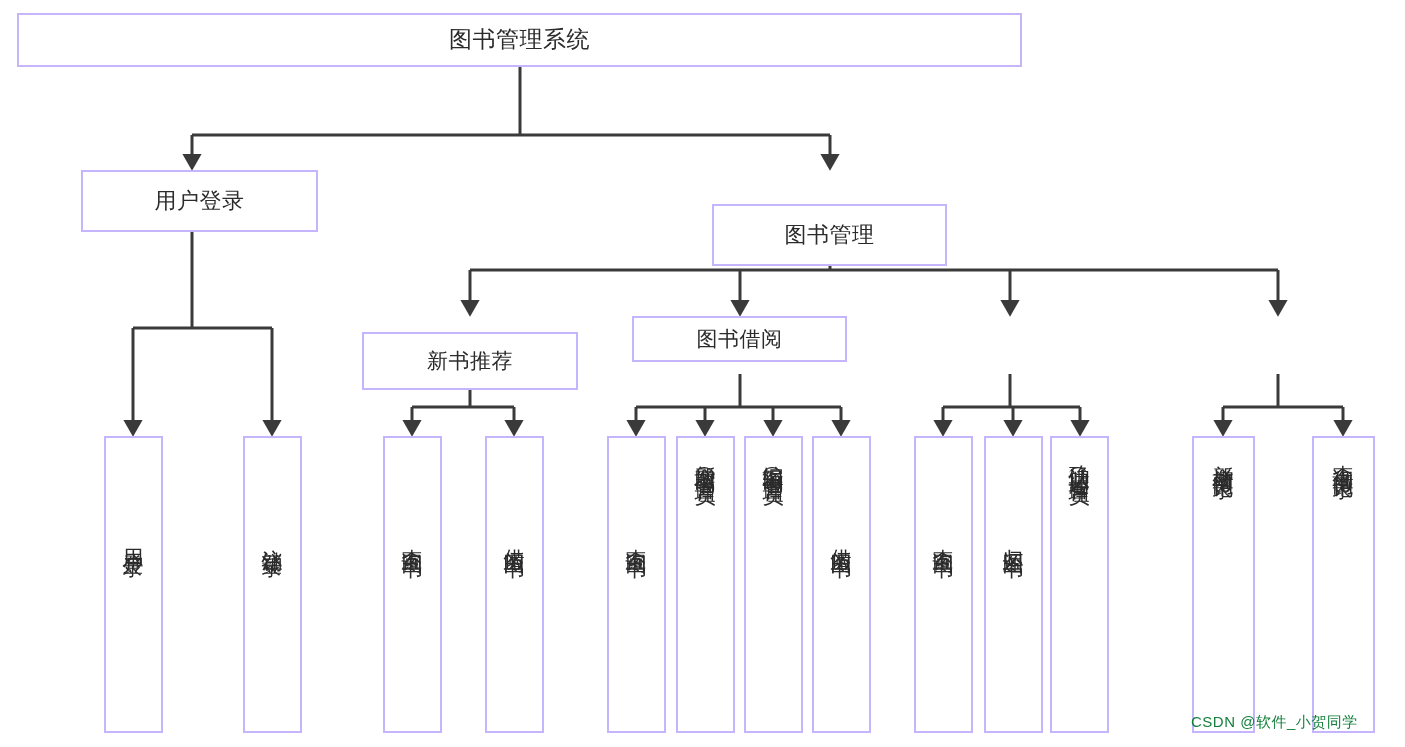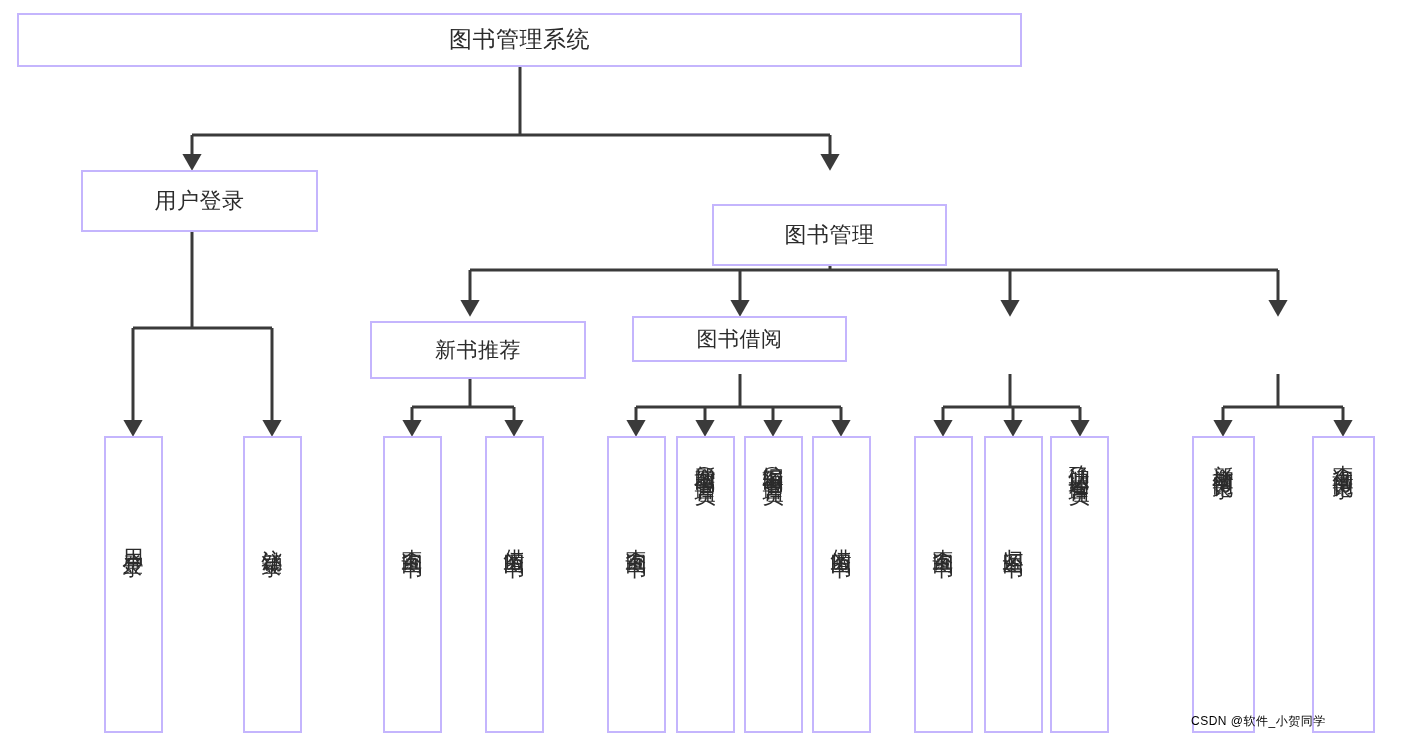--- a/index.html
+++ b/index.html
@@ -66,22 +66,22 @@
     line-height: 1.0;
   }
   .node-leaf.leaf-mid .node-label {
     padding-top: 88px;
   }
   .node-leaf.leaf-tall .node-label {
     padding-top: 4px;
   }
   .watermark {
     position: absolute;
-    font-size: 12px;
-    color: #000000;
+    font-size: 15px;
+    color: #15803d;
     white-space: nowrap;
     z-index: 5;
     letter-spacing: 0.5px;
   }
 </style>
 </head>
 <body>
 
 <div id="diagram-canvas">
 
@@ -144,21 +144,21 @@
   </div>
 
   <div class="node node-branch" style="left:81px; top:170px; width:237px; height:62px;">
     <span class="node-label">用户登录</span>
   </div>
 
   <div class="node node-branch" style="left:712px; top:170px; width:235px; height:62px;margin-top:34px;">
     <span class="node-label">图书管理</span>
   </div>
 
-  <div class="node node-group" style="left:362px; top:321px; width:216px; height:58px;margin-left:8px;">
+  <div class="node node-group" style="left:362px; top:332px; width:216px; height:58px;">
     <span class="node-label">新书推荐</span>
   </div>
 
   <div class="node node-group" style="left:632px; top:316px; width:215px; height:46px;">
     <span class="node-label">图书借阅</span>
   </div>
 
 
 
   <div class="node node-leaf leaf-mid" style="left:104px; top:436px; width:59px; height:297px;">

